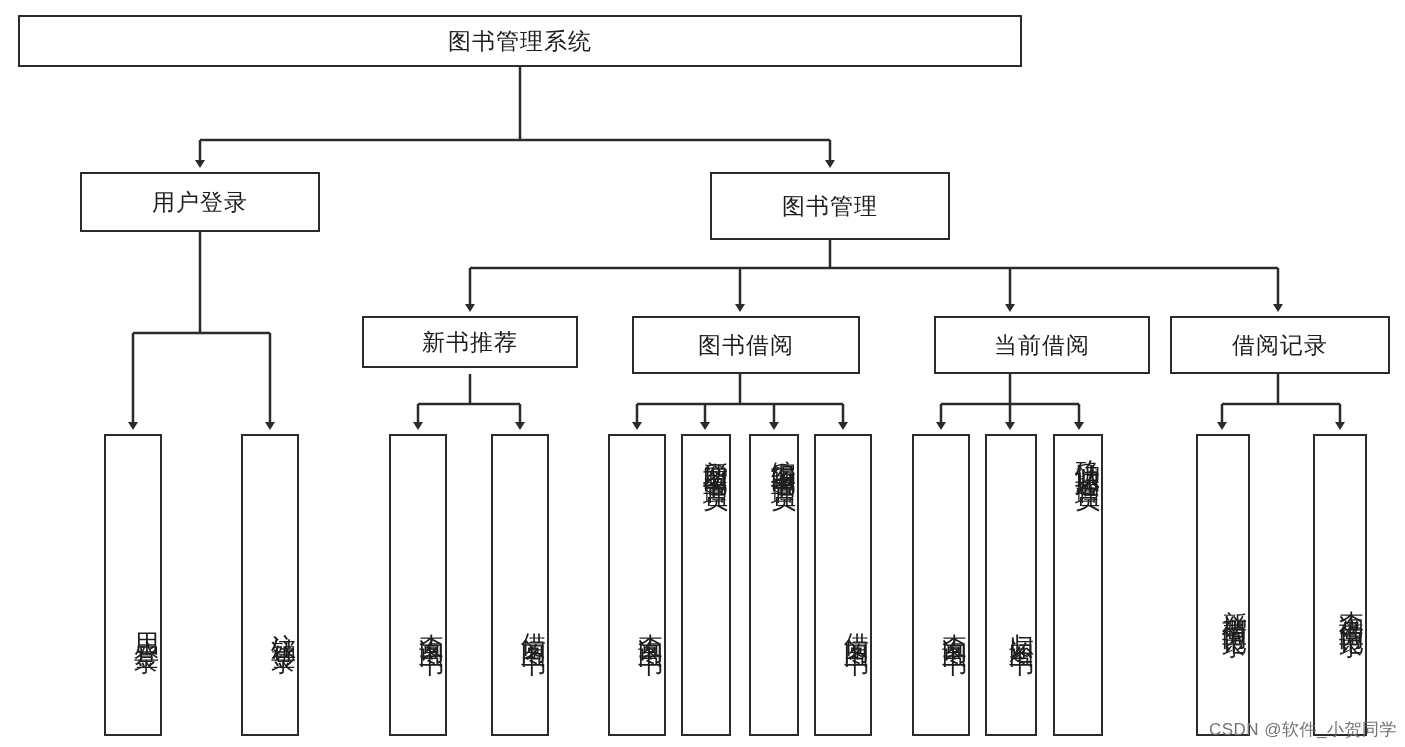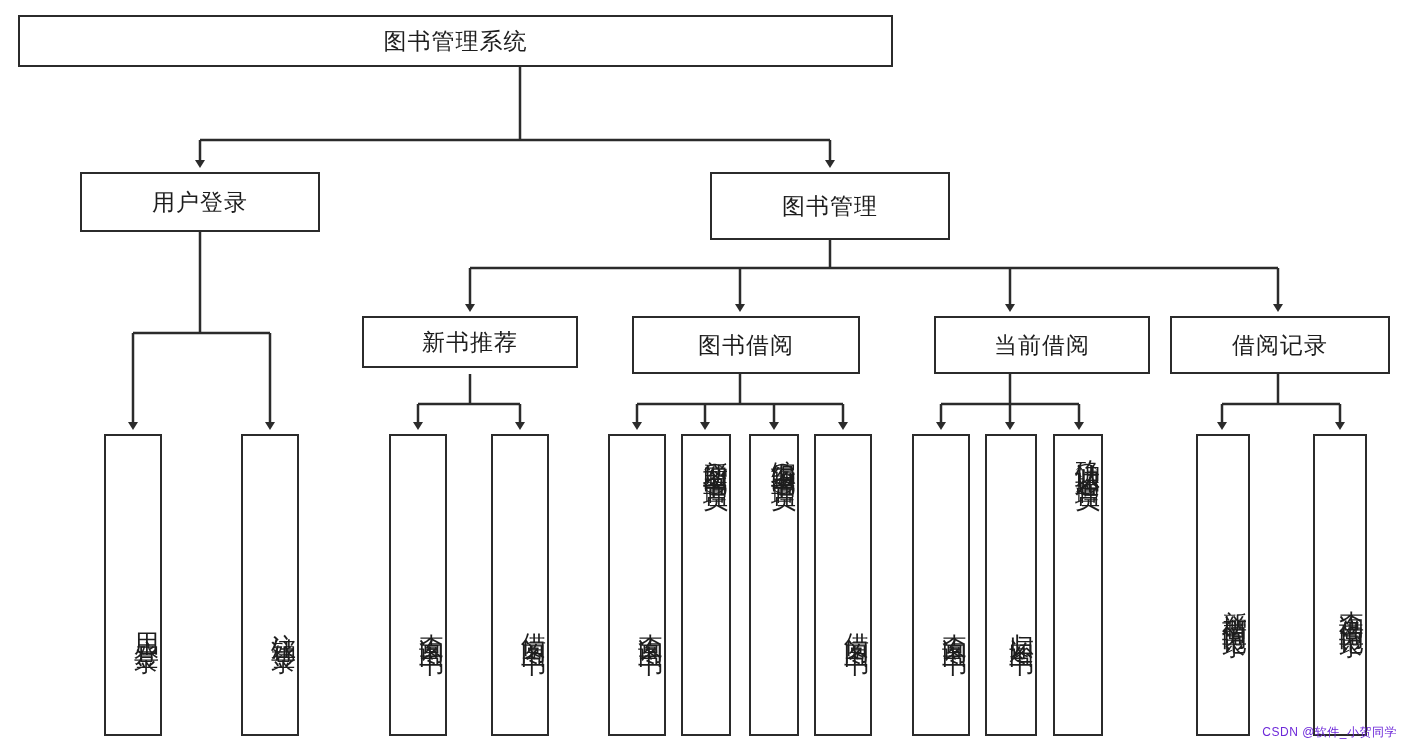--- a/index.html
+++ b/index.html
@@ -53,22 +53,22 @@
     padding-top: 4px;
   }
   .node .lbl {
     display: block;
     line-height: 1.05;
   }
   .watermark {
     position: absolute;
     right: 8px;
     bottom: 6px;
-    font-size: 12px;
-    color: #6d28d9;
+    font-size: 17px;
+    color: #737373;
     letter-spacing: 0.5px;
     white-space: nowrap;
   }
 </style>
 </head>
 <body>
 
 <div id="canvas">
 
   <svg class="wires" viewBox="0 0 1405 747">
@@ -114,21 +114,21 @@
       <path d="M1010,404 L1010,426" marker-end="url(#arrow)"></path>
       <path d="M1079,404 L1079,426" marker-end="url(#arrow)"></path>
 
       <path d="M1278,374 L1278,404"></path>
       <path d="M1222,404 L1340,404"></path>
       <path d="M1222,404 L1222,426" marker-end="url(#arrow)"></path>
       <path d="M1340,404 L1340,426" marker-end="url(#arrow)"></path>
     </g>
   </svg>
 
-  <div class="node h" style="left:18px; top:15px; width:875px; height:52px;">
+  <div class="node h" style="left:18px; top:15px; width:1004px; height:52px;">
     <span class="lbl">图书管理系统</span>
   </div>
 
   <div class="node h" style="left:80px; top:172px; width:240px; height:60px;">
     <span class="lbl">用户登录</span>
   </div>
   <div class="node h" style="left:710px; top:172px; width:240px; height:68px;">
     <span class="lbl">图书管理</span>
   </div>
 

